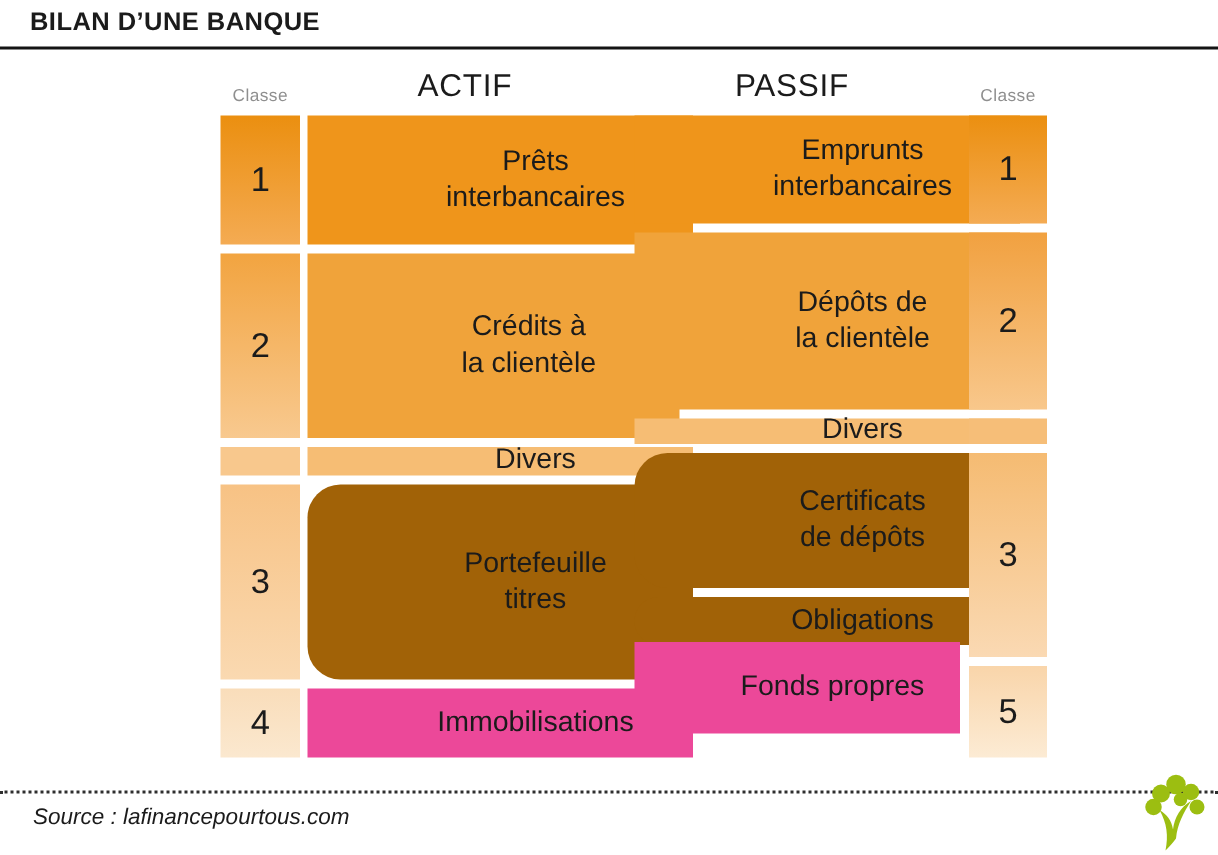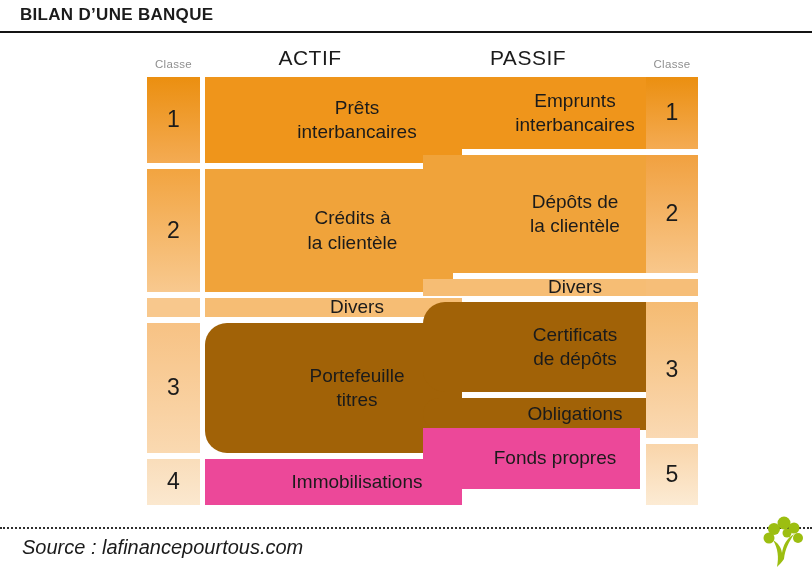--- a/index.html
+++ b/index.html
@@ -35,21 +35,21 @@
   .g-l3{background:linear-gradient(180deg,#F7C284,#FAD9B1);}
   .g-l4{background:linear-gradient(180deg,#F9DDBA,#FBE8CF);}
   .g-r1{background:linear-gradient(180deg,#EB8F10,#F4AB53);}
   .g-r2{background:linear-gradient(180deg,#F1A140,#F8C78B);}
   .g-rthin{background:#F6BE78;}
   .g-r3{background:linear-gradient(180deg,#F5BB72,#FAD9B3);}
   .g-r5{background:linear-gradient(180deg,#F9D5AA,#FCEBD4);}
 
   
   .dotted-rule{left:0;top:527px;width:812px;border-top:2px dotted #2e2e2e;}
-  .source-text{left:22px;top:536px;font-size:20px;font-style:italic;}
+  .source-text{left:22px;top:536px;font-size:15px;font-style:italic;}
   .logo{left:758px;top:514px;width:46px;height:54px;}
 </style>
 </head>
 <body>
 
 <div class="abs page-title">BILAN D’UNE BANQUE</div>
 <div class="abs title-rule"></div>
 
 <div class="abs classe-header" style="left:147px;top:58px;width:53px;">Classe</div>
 <div class="abs col-header" style="left:205px;top:46px;width:210px;">ACTIF</div>

